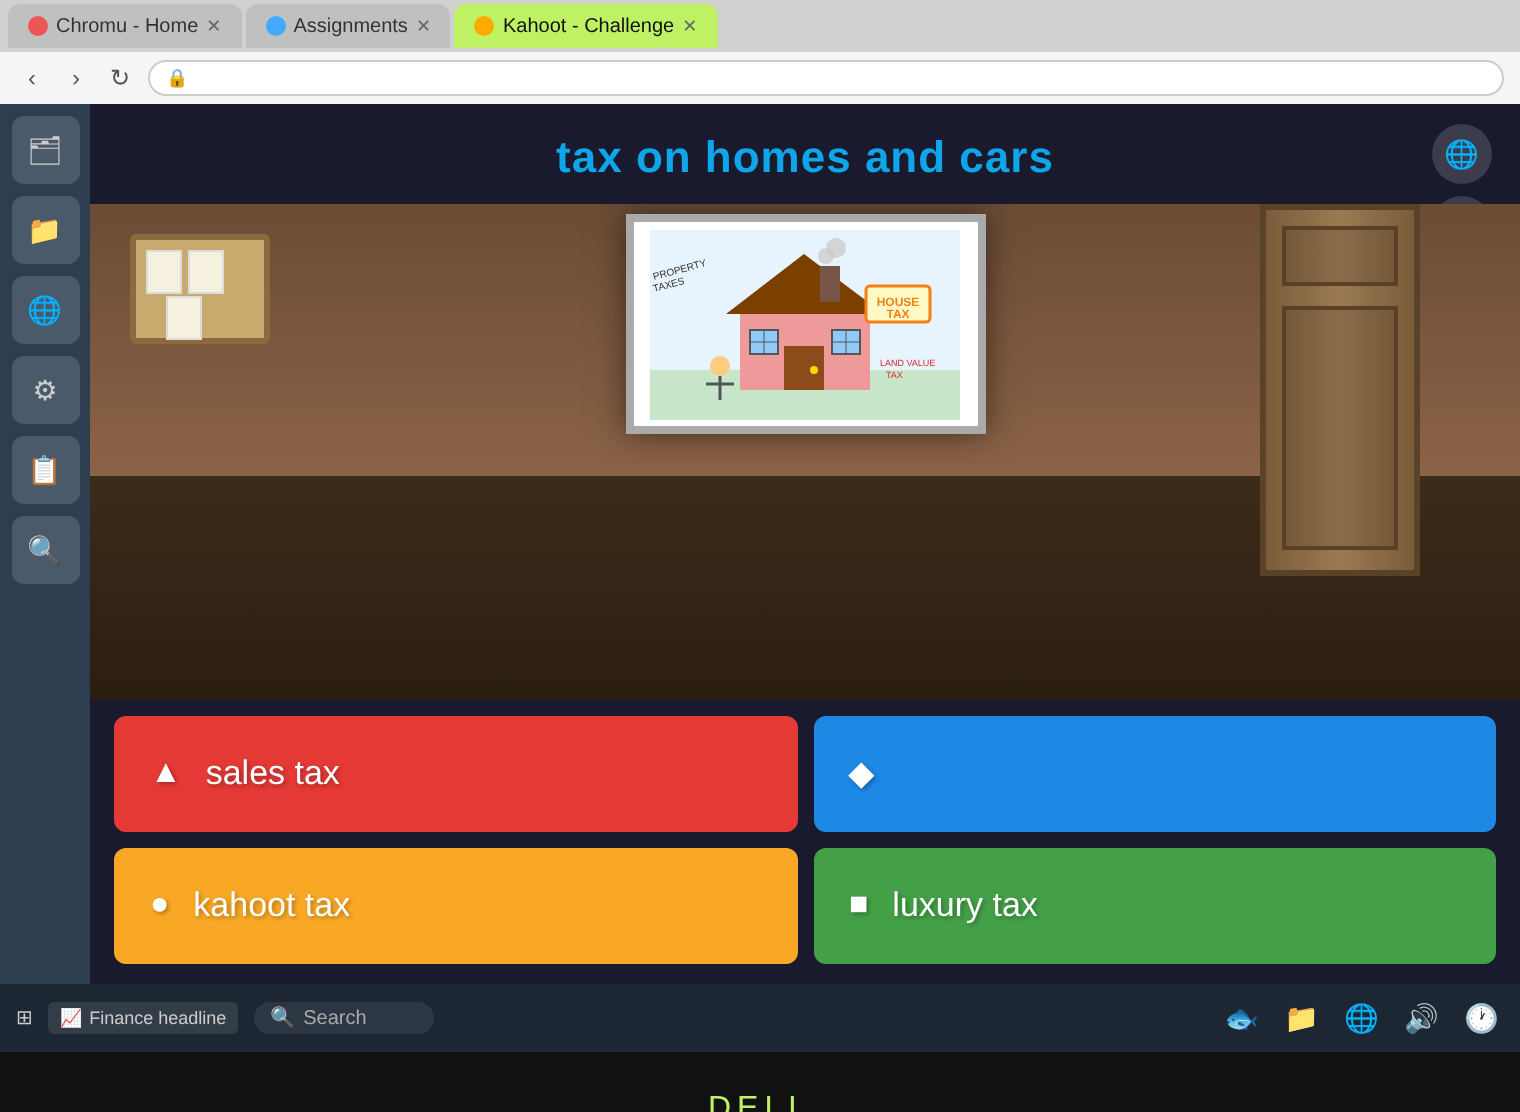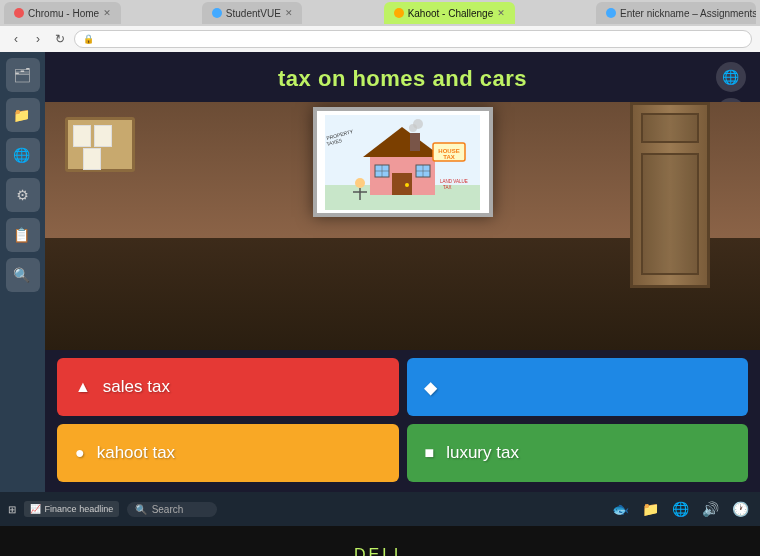--- a/index.html
+++ b/index.html
@@ -23,21 +23,20 @@
       flex-shrink: 0;
     }
 
     .tab-bar {
       display: flex;
       align-items: center;
       height: 26px;
       background: #d0d0d0;
       padding: 0 4px;
       gap: 2px;
-      justify-content: space-between;
     }
 
     .tab {
       height: 22px;
       padding: 0 10px;
       border-radius: 6px 6px 0 0;
       display: flex;
       align-items: center;
       font-size: 10px;
       color: #333;
@@ -147,21 +146,21 @@
     }
 
     .kahoot-header {
       background: #1a1a2e;
       padding: 14px 50px 10px;
       text-align: center;
       position: relative;
     }
 
     .kahoot-title {
-      color: #bef264;
+      color: #0ea5e9;
       font-size: 22px;
       font-weight: bold;
       letter-spacing: 0.5px;
     }
 
     .corner-icons {
       position: absolute;
       right: 14px;
       top: 10px;
       display: flex;
@@ -417,32 +416,27 @@
 
 <div class="browser-chrome">
   <div class="tab-bar">
     <div class="tab">
       <div class="tab-icon" style="background:#e55;"></div>
       <span>Chromu - Home</span>
       <span class="tab-close">✕</span>
     </div>
     <div class="tab">
       <div class="tab-icon" style="background:#4af;"></div>
-      <span>StudentVUE</span>
+      <span>Assignments</span>
       <span class="tab-close">✕</span>
     </div>
     <div class="tab active">
       <div class="tab-icon" style="background:#fa0;"></div>
       <span>Kahoot - Challenge</span>
       <span class="tab-close">✕</span>
-    </div>
-    <div class="tab">
-      <div class="tab-icon" style="background:#4af;"></div>
-      <span>Enter nickname – Assignments</span>
-
     </div>
   </div>
   <div class="address-bar">
     <button class="nav-btn">‹</button>
     <button class="nav-btn">›</button>
     <button class="nav-btn">↻</button>
     <div class="url-bar">
       <span class="lock-icon">🔒</span>
     </div>
   </div>

